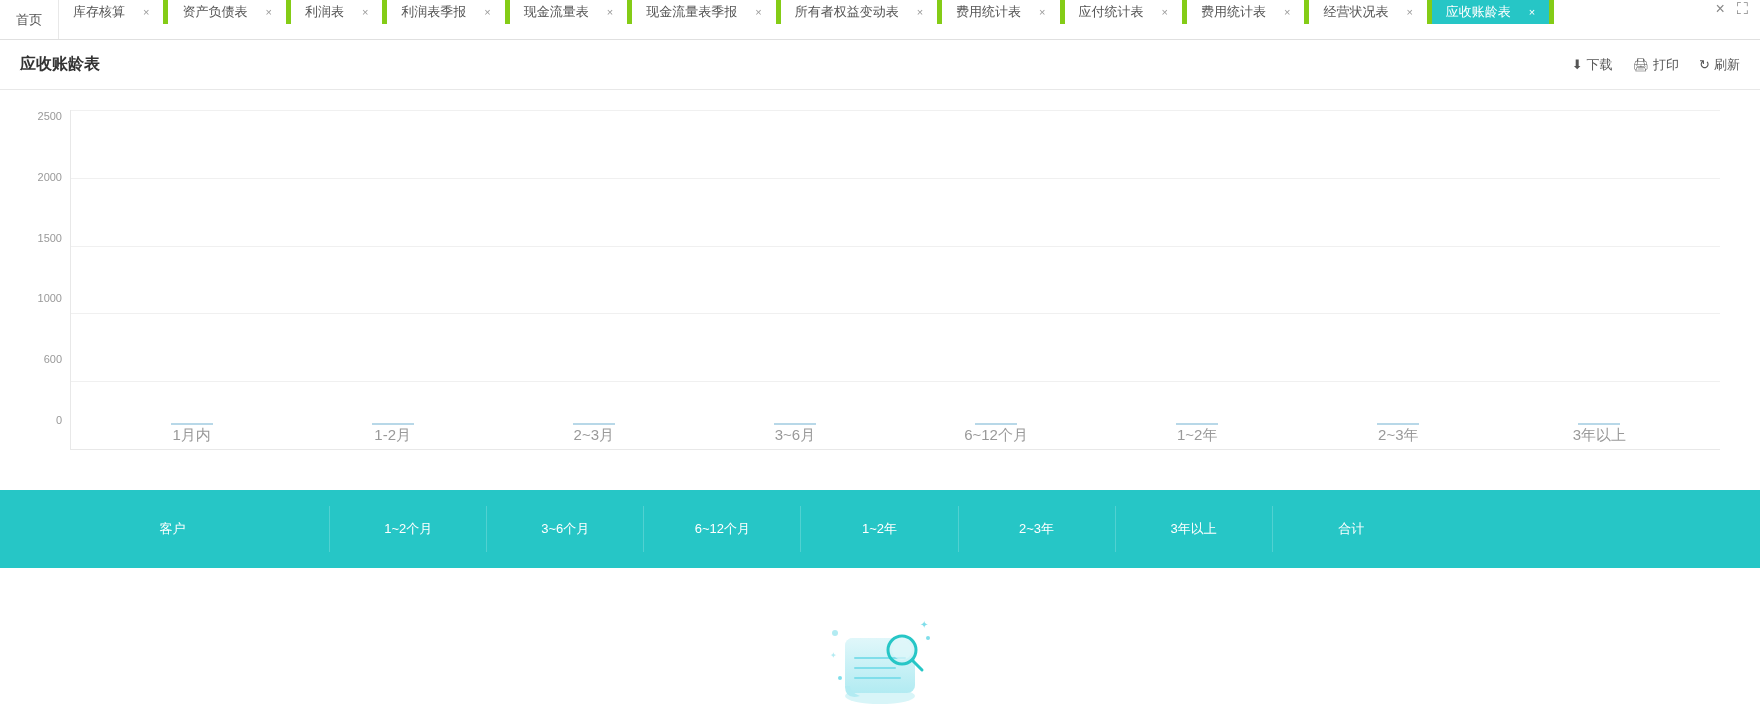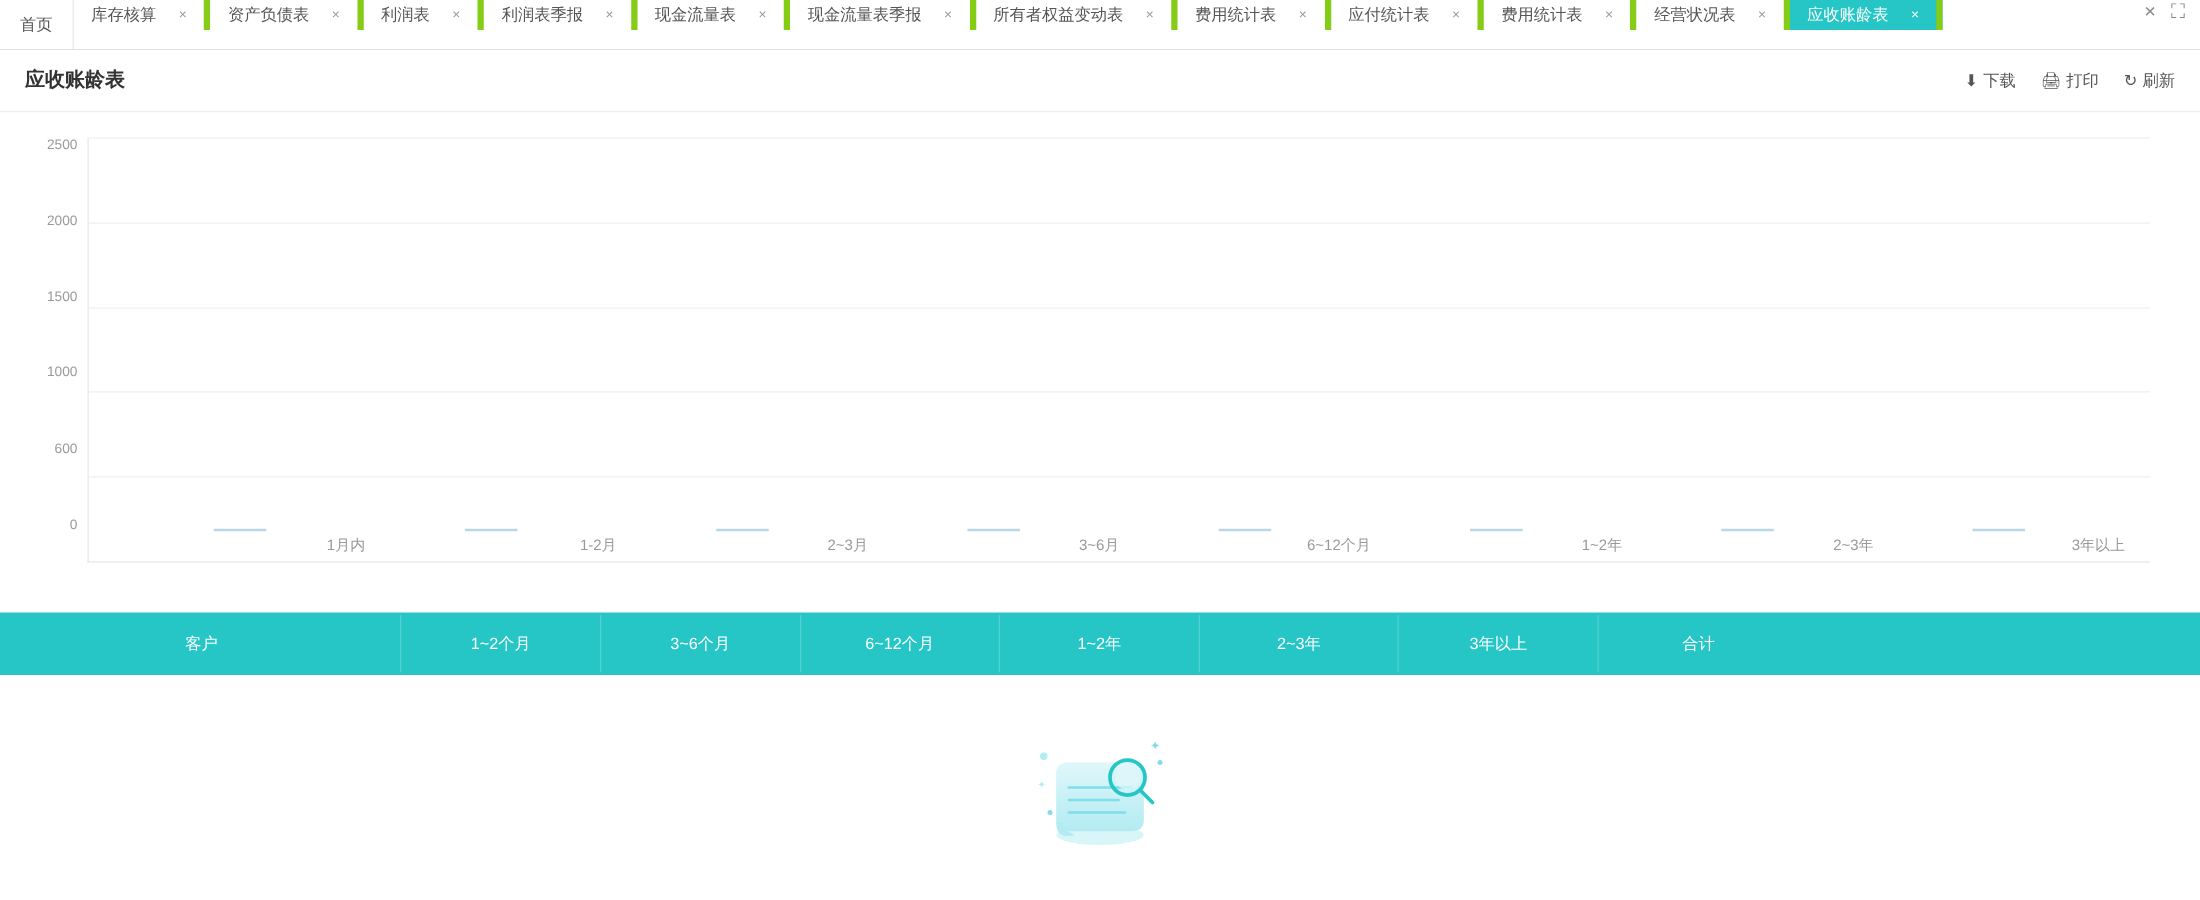--- a/index.html
+++ b/index.html
@@ -179,32 +179,32 @@
     .x-axis-labels {
       position: absolute;
       bottom: 4px;
       left: 0;
       right: 0;
       display: flex;
       justify-content: space-around;
       padding: 0 20px;
     }
     .x-label {
-      font-size: 12px;
+      font-size: 15px;
       color: #999;
-      text-align: right;
+      text-align: center;
       flex: 1;
     }
 
     
     .table-header {
       background: #26c6c6;
       display: grid;
       grid-template-columns: 2fr 1fr 1fr 1fr 1fr 1fr 1fr 1fr 1fr 1fr;
-      padding: 2px;
+      padding: 16px;
       min-height: 50px;
     }
     .th-cell {
       display: flex;
       align-items: center;
       justify-content: center;
       color: #fff;
       font-size: 13px;
       padding: 14px 8px;
       text-align: center;

